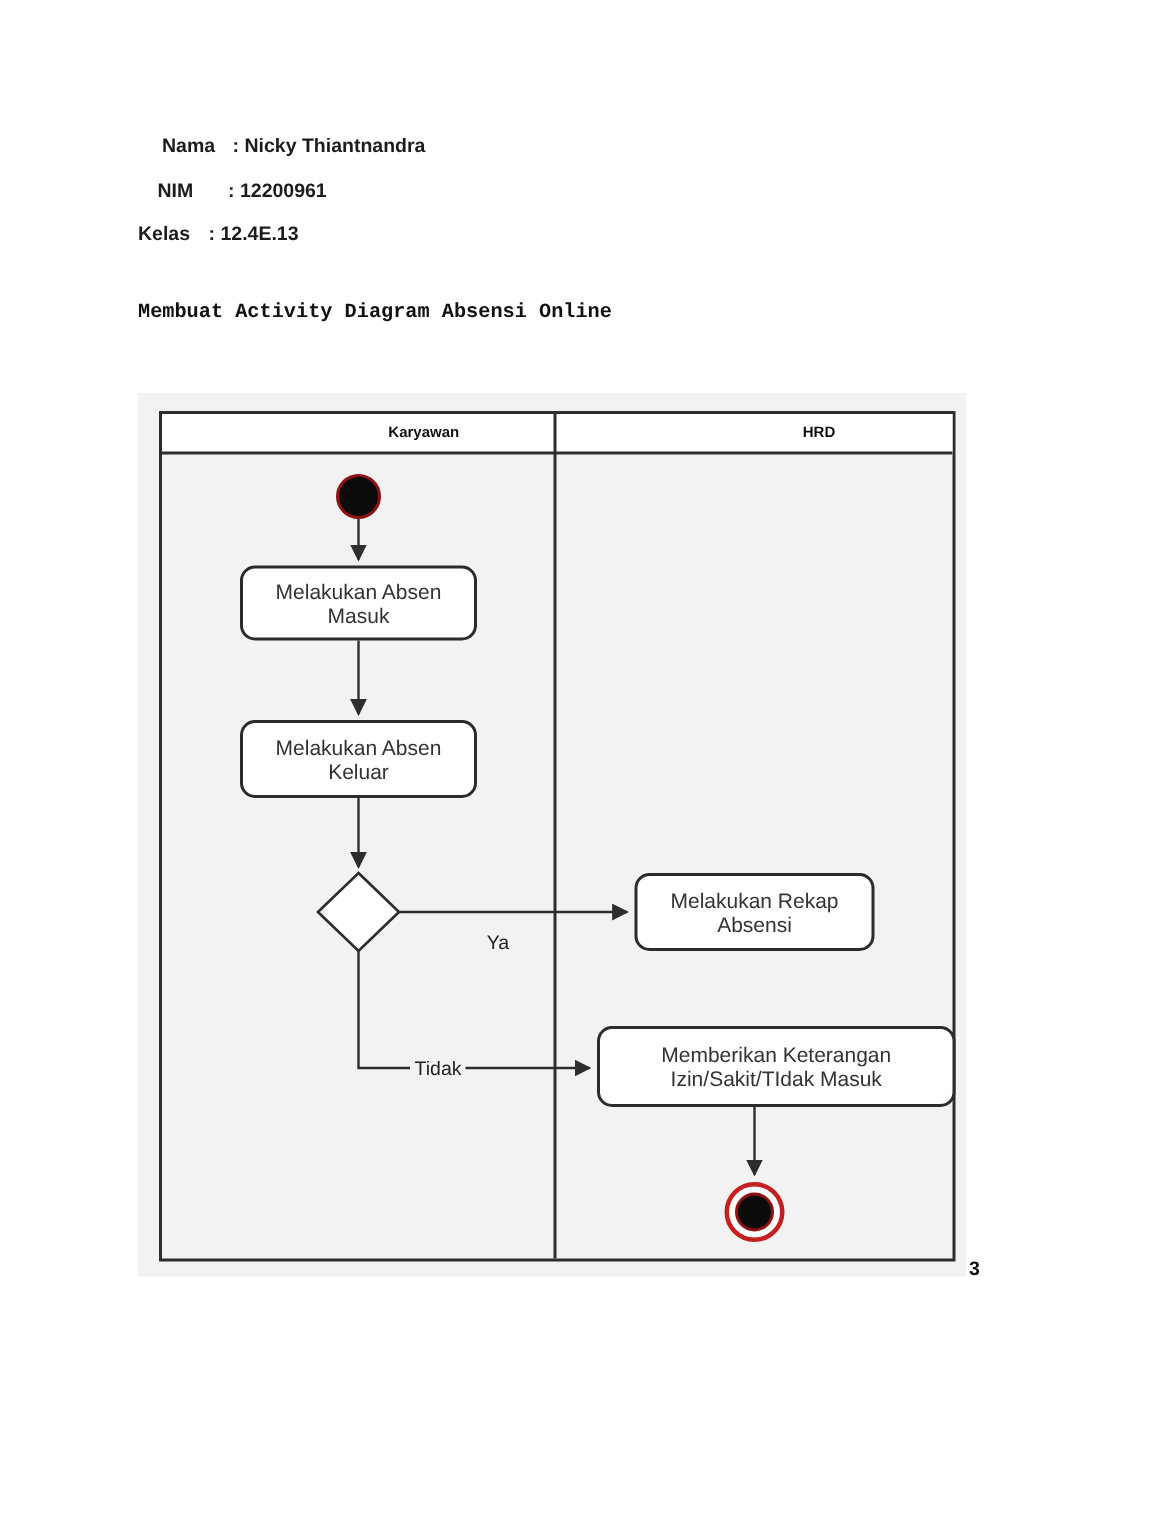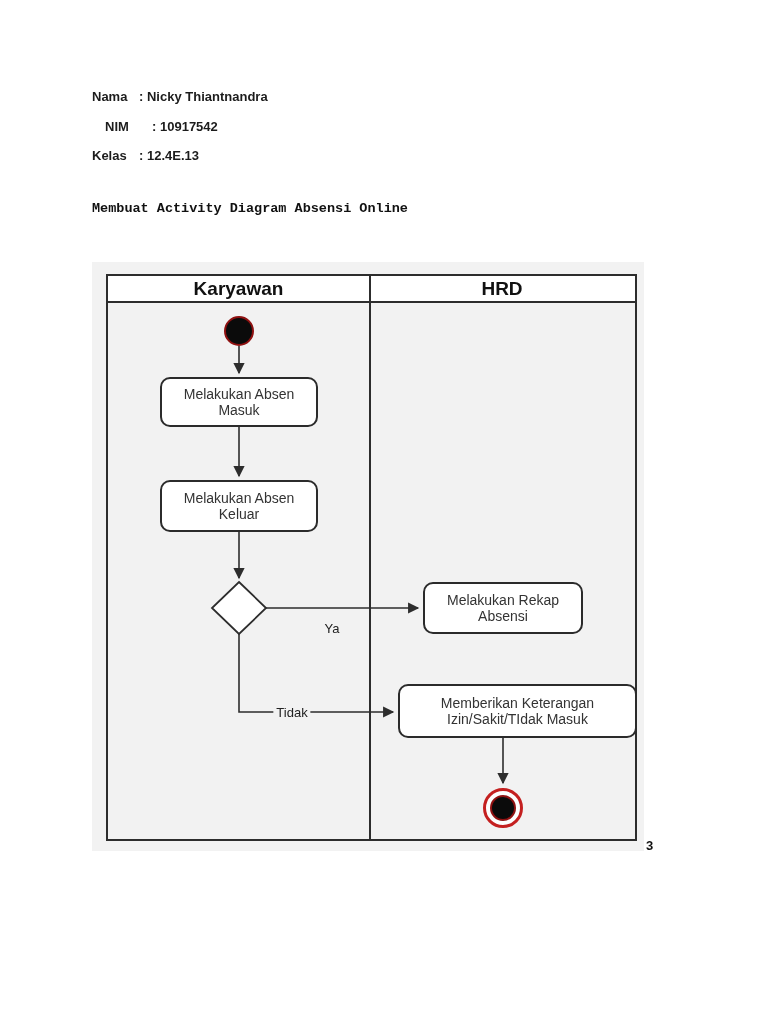--- a/index.html
+++ b/index.html
@@ -7,42 +7,42 @@
   .page {
     position:relative; width:768px; height:1024px; background:#ffffff;
     overflow:hidden; color:#1b1b1b;
   }
   
   .student-row {
     position:absolute; left:92px; display:flex;
     font-size:13px; font-weight:bold; color:#1c1c1c; white-space:pre;
   }
   .student-row .lbl { width:47px; }
-  .row-0 { top:89px; } .row-1 { top:119px;padding-left:13px; } .row-2 { top:148px; }
+  .row-0 { top:89px;margin-left:16px; } .row-1 { top:119px;padding-left:13px; } .row-2 { top:148px; }
   .doc-title {
     position:absolute; left:92px; top:201px;
     font-size:13.5px; font-weight:bold; color:#111111;font-family:Liberation Mono, monospace;
   }
   
   .canvas {
     position:absolute; left:92px; top:262px; width:552px; height:589px;
     background:var(--canvas-bg,#f2f2f2);
   }
   .frame {
     position:absolute; left:14px; top:12px; width:531px; height:567px;
     border:2px solid var(--line,#2d2d2d);
   }
   .lane-headers {
     position:absolute; left:16px; top:14px; width:527px; height:27px;
     display:flex; background:var(--header-bg,#ffffff);
     border-bottom:2px solid var(--line,#2d2d2d);
   }
   .lane {
     display:flex; align-items:center; justify-content:center;
-    font-size:19px; font-weight:bold; color:#111111;
+    font-size:10px; font-weight:bold; color:#111111;margin-left:44px;
   }
   .lane-karyawan { width:261px; }
   .lane-hrd { flex:1; }
   .divider {
     position:absolute; left:277px; top:14px; width:2px; height:563px;
     background:var(--line,#2d2d2d);
   }
   svg.connectors { position:absolute; left:0; top:0; }
   
   .activity {
@@ -88,21 +88,21 @@
 </head>
 <body>
 
 <div class="page">
 
   <div class="student-info">
     <div class="student-row row-0">
       <span class="lbl">Nama</span><span>:</span><span> </span><span>Nicky Thiantnandra</span>
     </div>
     <div class="student-row row-1">
-      <span class="lbl">NIM</span><span>:</span><span> </span><span>10917542</span>
+      <span class="lbl">NIM</span><span>:</span><span> </span><span>12200961</span>
     </div>
     <div class="student-row row-2">
       <span class="lbl">Kelas</span><span>:</span><span> </span><span>12.4E.13</span>
     </div>
   </div>
 
   <div class="doc-title">Membuat Activity Diagram Absensi Online</div>
 
   <div class="canvas">
 

